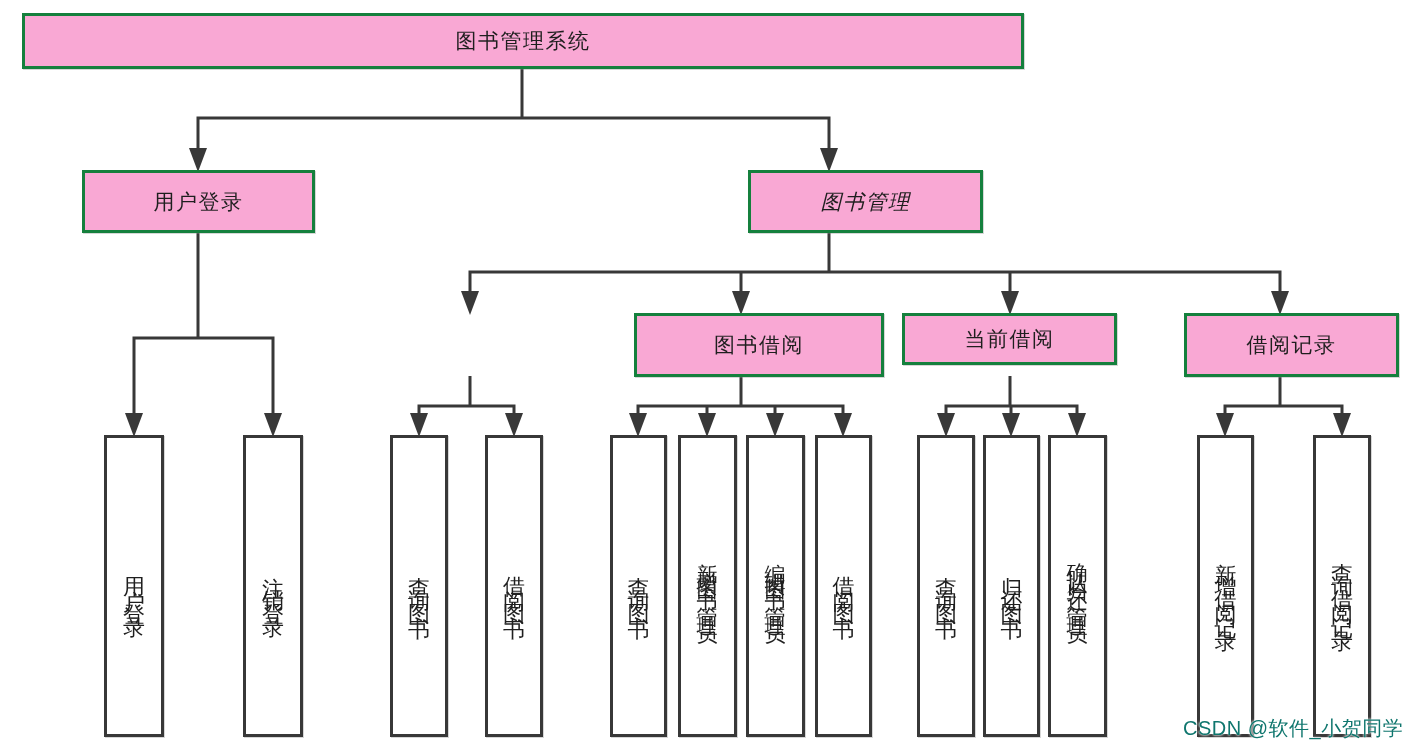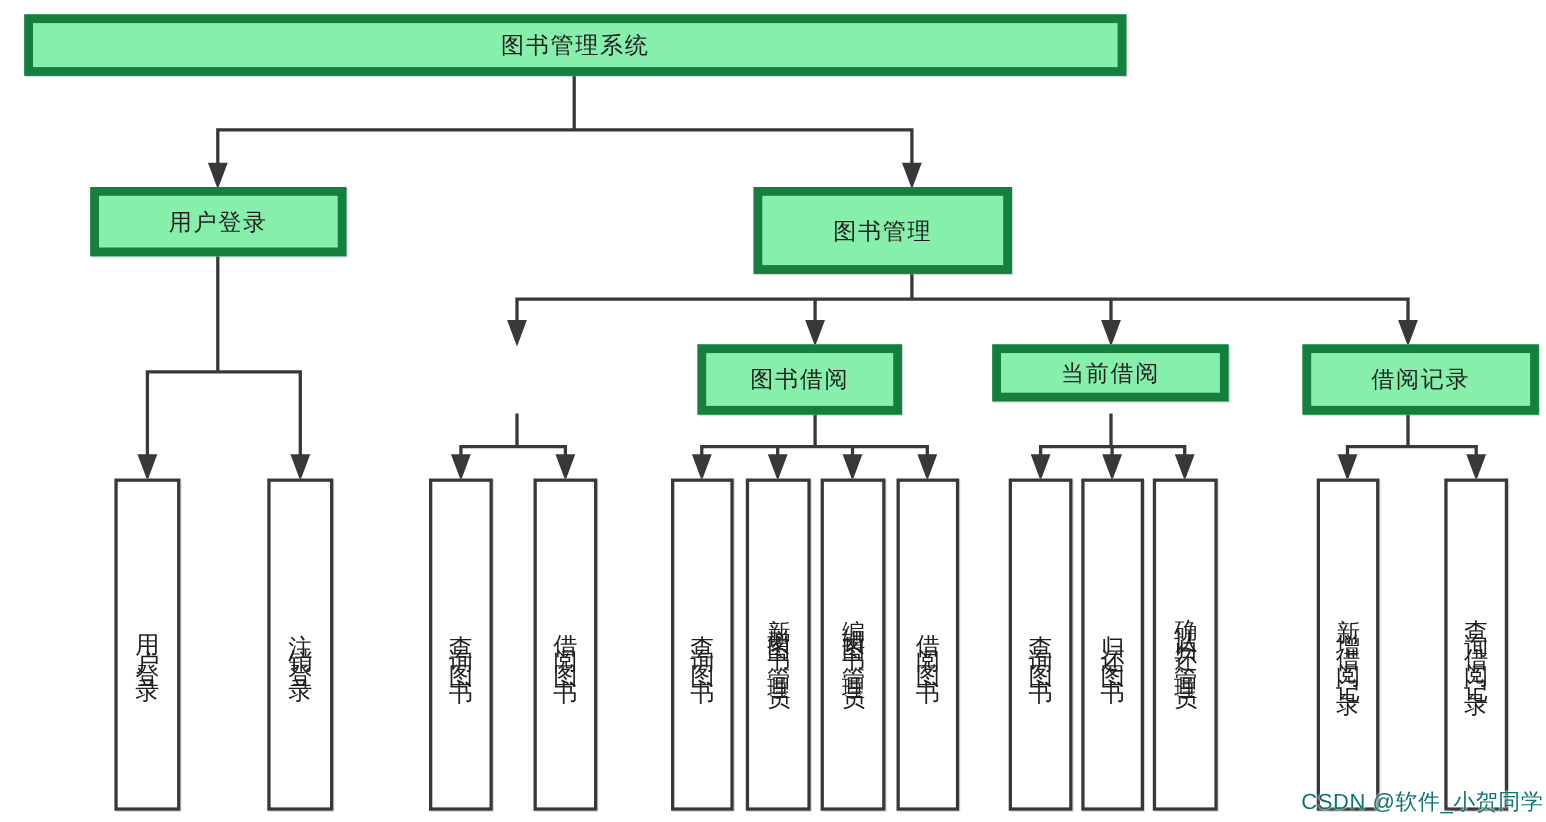--- a/index.html
+++ b/index.html
@@ -14,22 +14,22 @@
   }
   .connectors {
     position: absolute;
     left: 0; top: 0;
     width: 1405px; height: 747px;
     pointer-events: none;
   }
   .node {
     position: absolute;
     box-sizing: border-box;
-    border: 8px solid #15803d;
-    background: #86efac;
+    border: 3px solid #15803d;
+    background: #f9a8d4;
     display: flex;
     align-items: center;
     justify-content: center;
     font-size: 21px;
     letter-spacing: 1.5px;
     white-space: nowrap;
     box-shadow: 1px 1px 0 rgba(140,140,140,0.35);
   }
   .vnode {
     position: absolute;
@@ -123,23 +123,23 @@
       <polygon points="1002,413 1020,413 1011,437"></polygon>
       <polygon points="1068,413 1086,413 1077,437"></polygon>
       <polygon points="1216,413 1234,413 1225,437"></polygon>
       <polygon points="1333,413 1351,413 1342,437"></polygon>
     </g>
   </svg>
 
   <div class="node" style="left:22px; top:13px; width:1002px; height:56px;">图书管理系统</div>
 
   <div class="node" style="left:82px; top:170px; width:233px; height:63px;">用户登录</div>
-  <div class="node" style="left:685px; top:170px; width:235px; height:79px;">图书管理</div>
+  <div class="node" style="left:748px; top:170px; width:235px; height:63px;font-style:italic;">图书管理</div>
 
-  <div class="node" style="left:634px; top:313px; width:186px; height:64px;">图书借阅</div>
+  <div class="node" style="left:634px; top:313px; width:250px; height:64px;">图书借阅</div>
   <div class="node" style="left:902px; top:313px; width:215px; height:52px;">当前借阅</div>
   <div class="node" style="left:1172px; top:313px; width:215px; height:64px;margin-left:12px;">借阅记录</div>
 
   <div class="vnode" style="left:104px; top:435px; width:60px; height:302px;">
     <span>用户登录</span>
   </div>
   <div class="vnode" style="left:243px; top:435px; width:60px; height:302px;">
     <span>注销登录</span>
   </div>
 

